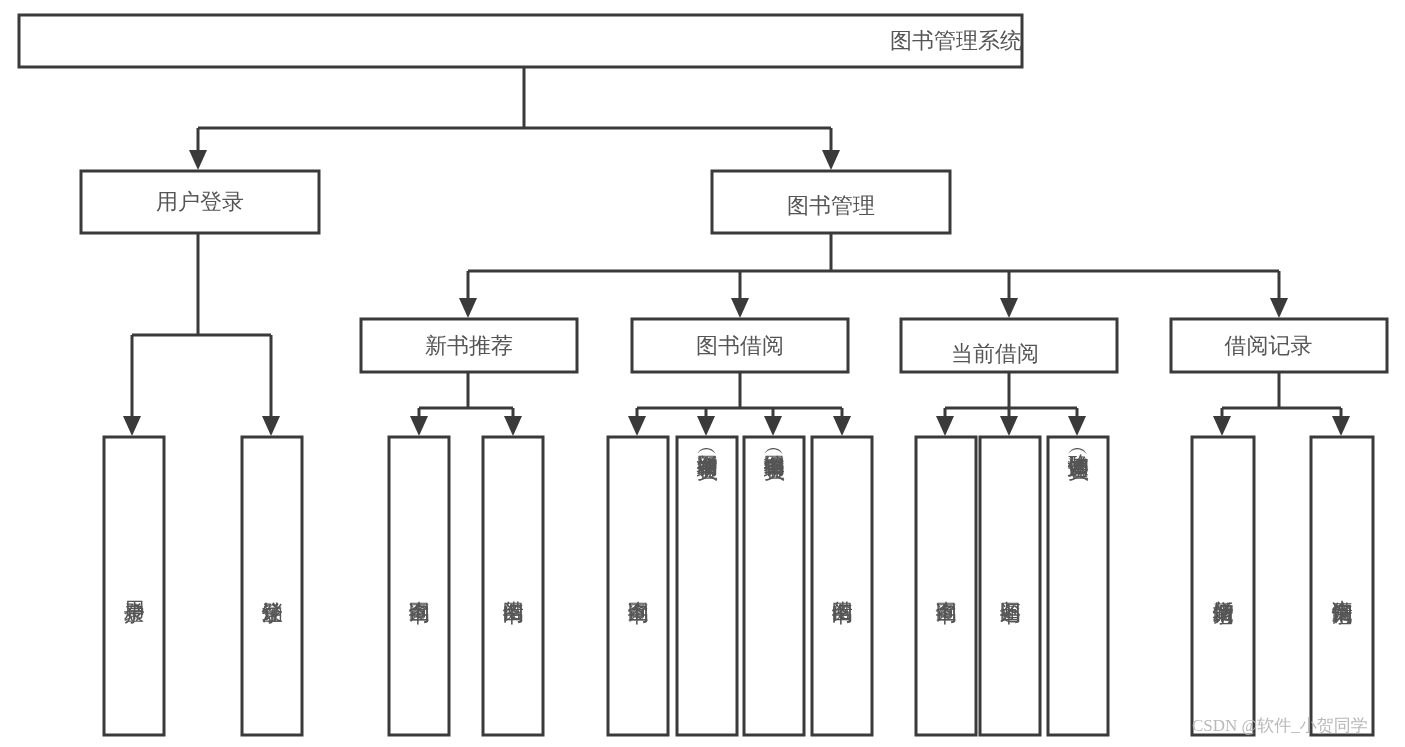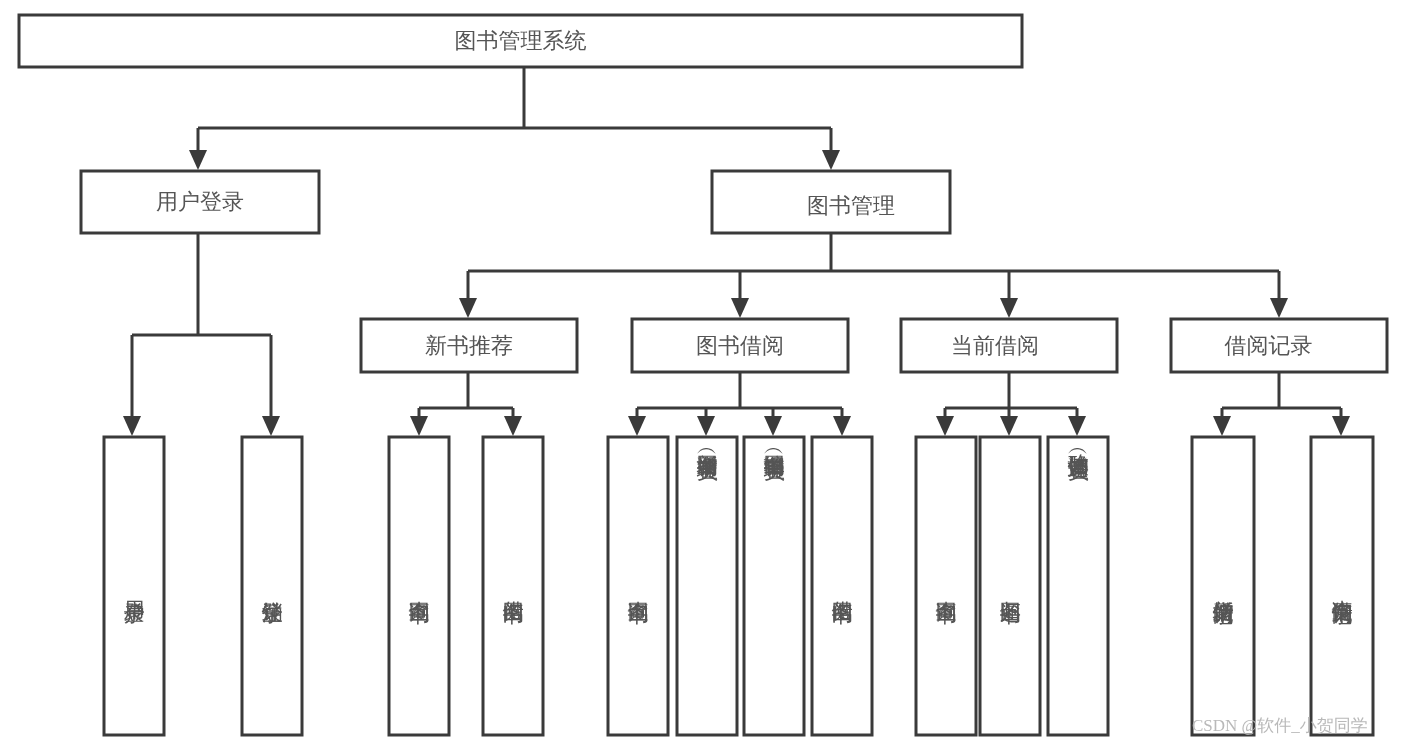--- a/index.html
+++ b/index.html
@@ -85,38 +85,38 @@
     <rect class="node-box" x="812" y="437" width="60" height="298"></rect>
 
     <rect class="node-box" x="916" y="437" width="60" height="298"></rect>
     <rect class="node-box" x="980" y="437" width="60" height="298"></rect>
     <rect class="node-box" x="1048" y="437" width="60" height="298"></rect>
 
     <rect class="node-box" x="1192" y="437" width="62" height="298"></rect>
     <rect class="node-box" x="1311" y="437" width="62" height="298"></rect>
   </svg>
 
-  <div class="h-wrap" style="left:19px;top:15px;width:1003px;height:52px;">
+  <div class="h-wrap" style="left:19px;top:15px;width:1003px;height:52px;justify-content:flex-end;">
     <span class="h-text">图书管理系统</span>
   </div>
 
   <div class="h-wrap" style="left:81px;top:171px;width:238px;height:62px;">
     <span class="h-text">用户登录</span>
   </div>
-  <div class="h-wrap" style="left:712px;top:171px;width:238px;height:70px;padding-left:20px;">
+  <div class="h-wrap" style="left:712px;top:171px;width:238px;height:70px;">
     <span class="h-text">图书管理</span>
   </div>
 
   <div class="h-wrap" style="left:632px;top:319px;width:216px;height:53px;">
     <span class="h-text">图书借阅</span>
   </div>
   <div class="h-wrap" style="left:361px;top:319px;width:216px;height:53px;">
     <span class="h-text">新书推荐</span>
   </div>
-  <div class="h-wrap" style="left:901px;top:319px;width:188px;height:53px;">
+  <div class="h-wrap" style="left:901px;top:327px;width:188px;height:53px;">
     <span class="h-text">当前借阅</span>
   </div>
   <div class="h-wrap" style="left:1171px;top:319px;width:195px;height:53px;">
     <span class="h-text">借阅记录</span>
   </div>
 
   <div class="vert-wrap" style="left:104px;top:437px;width:60px;height:298px;">
     <span class="vert-text">用户登录</span>
   </div>
   <div class="vert-wrap" style="left:242px;top:437px;width:60px;height:298px;">

